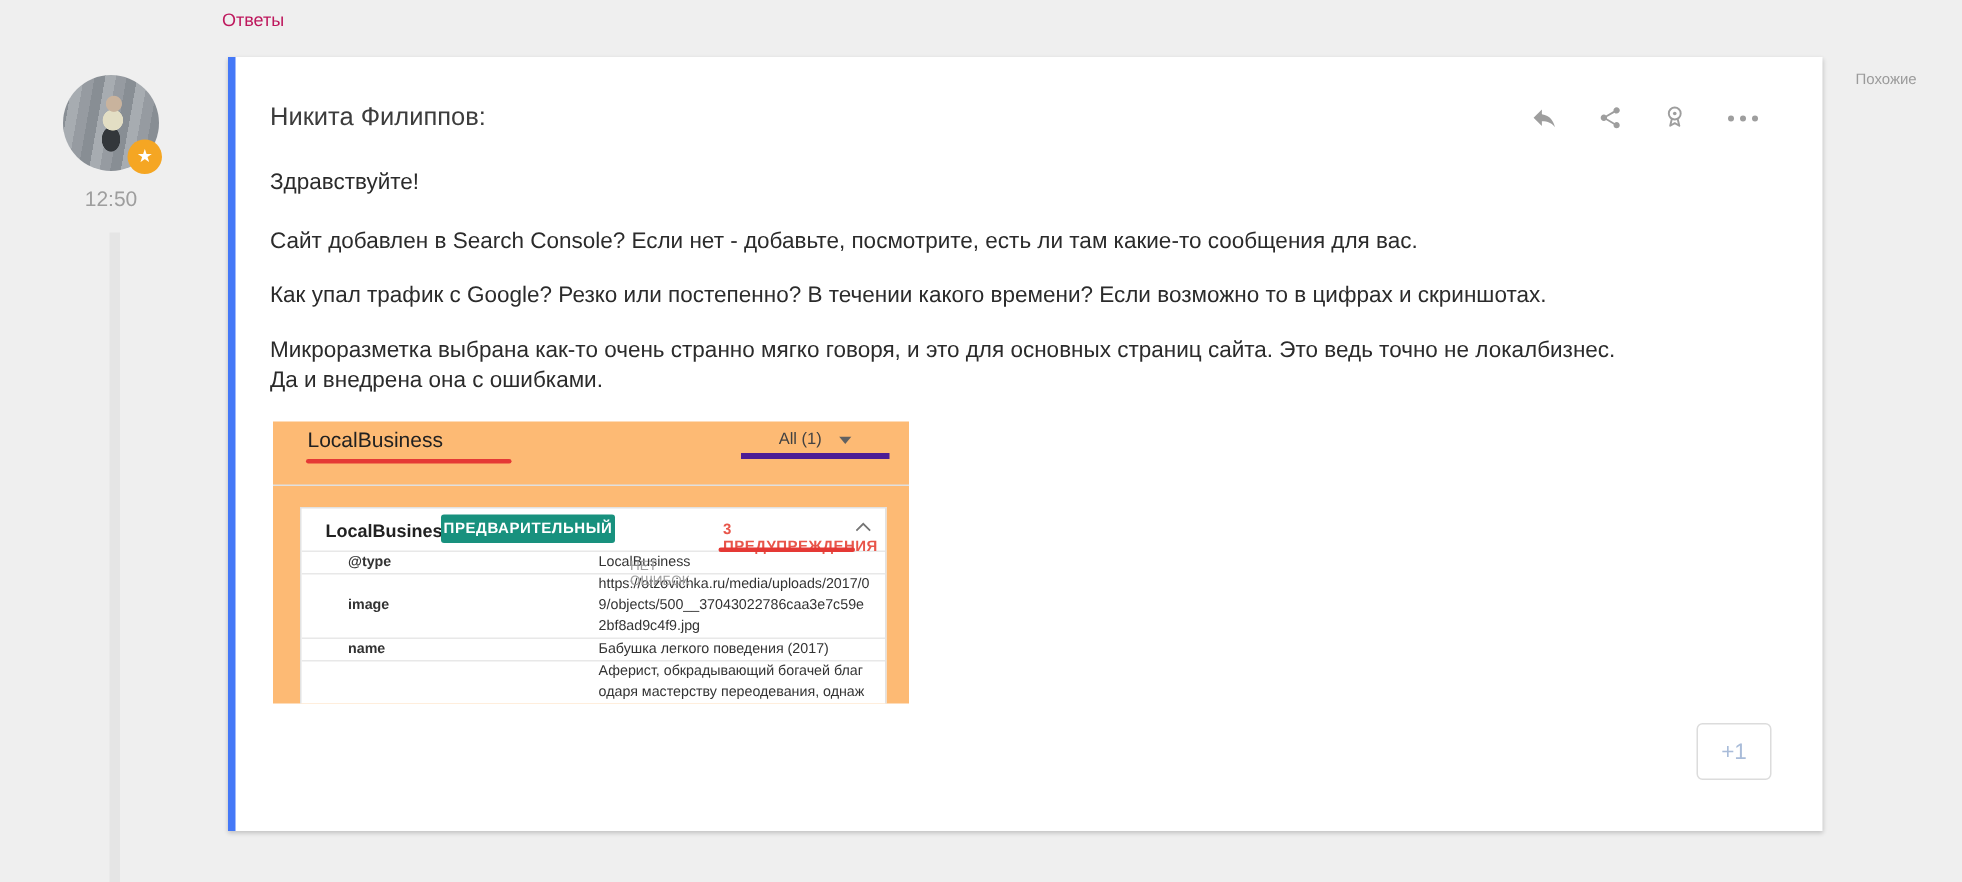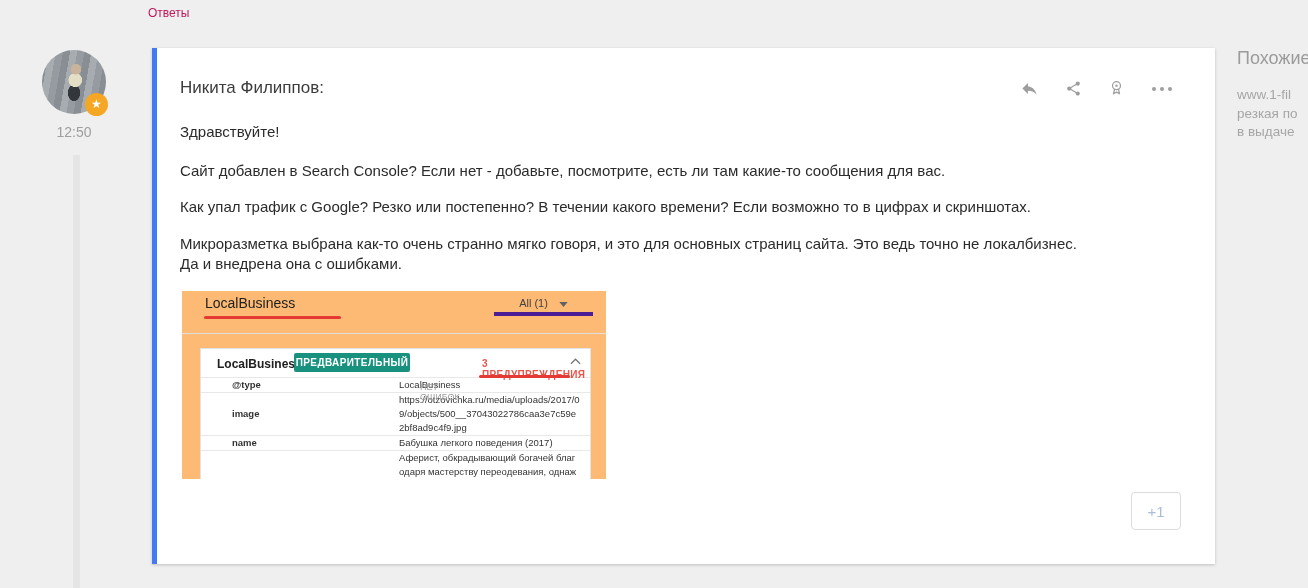--- a/index.html
+++ b/index.html
@@ -20,21 +20,21 @@
       radial-gradient(ellipse at 52% 47%, #e3dec4 0 14%, rgba(0,0,0,0) 15%),
       radial-gradient(ellipse at 50% 67%, #33373b 0 13%, rgba(0,0,0,0) 14%),
       repeating-linear-gradient(100deg, #888e94 0 7px, #a7acb1 7px 14px, #969ba1 14px 21px);
   }
   .star-badge { position:absolute; left:85px; top:93px; width:23px; height:23px; border-radius:50%;
     background:#f5a623; color:#fff; font-size:12px; line-height:22px; text-align:center; }
   .timestamp { position:absolute; left:42px; top:124px; width:64px; text-align:center; font-size:14px; color:#9e9e9e; }
   .thread-line { position:absolute; left:73px; top:155px; width:7px; height:433px; background:#e5e5e5; }
 
   
-  .card { position:absolute; left:152px; top:48px; width:1063px; height:516px; background:#fff;
+  .card { position:absolute; left:152px; top:38px; width:1063px; height:516px; background:#fff;
     border-left:5px solid #4478f7; box-shadow:0 1px 3px rgba(0,0,0,.2); }
   .author-name { position:absolute; left:23px; top:30px; font-size:17px; color:#3c3c3c; }
   .toolbar { position:absolute; right:42px; top:31px; display:flex; gap:26px; align-items:center; }
   .icon-btn { background:none; border:none; cursor:pointer; padding:0; line-height:0; }
   .greeting { position:absolute; left:23px; top:75px; font-size:15px; }
   .para { position:absolute; left:23px; font-size:15px; line-height:19.5px; width:910px; }
   .p1 { top:113px; } .p2 { top:149px; } .p3 { top:186px; }
 
   
   .sdt { position:absolute; left:25px; top:243px; width:424px; height:188px; background:#fdba74; cursor:pointer; }
@@ -56,21 +56,21 @@
   .sdt-row { display:flex; border-top:1px solid #e8e8e8; font-size:9.5px; line-height:14px; }
   .sdt-key { width:199px; padding-left:31px; font-weight:bold; color:#333; display:flex; align-items:center; }
   .sdt-val { width:192px; padding-right:10px; color:#333; word-break:break-all; }
 
   .plus-one { position:absolute; right:34px; top:444px; width:50px; height:38px; background:#fff;
     border:1px solid #dcdcdc; border-radius:4px; color:#a9bcd9; font-size:15px; cursor:pointer;
     font-family:"Liberation Sans", sans-serif; }
 
   
   .sidebar { position:absolute; left:1237px; top:48px; width:71px; }
-  .sb-heading { font-size:18px; color:#9b9b9b; margin-bottom:17px; white-space:nowrap; }
+  .sb-heading { font-size:10px; color:#9b9b9b; margin-bottom:17px; white-space:nowrap; }
   .sb-item { font-size:13.5px; color:#a6a6a6; line-height:18.5px; cursor:pointer; }
   .sb-item + .sb-item { margin-top:19px; }
   .sb-line { white-space:nowrap; }
 </style>
 </head>
 <body>
 
 <div class="page-title">Ответы</div>
 
 <div class="avatar"></div>
@@ -169,18 +169,13 @@
         <div class="sdt-val">Аферист, обкрадывающий богачей благодаря мастерству переодевания, однажды украл не у</div>
       </div>
     </div>
   </div>
 
   <button class="plus-one">+1</button>
 </div>
 
 <div class="sidebar">
   <div class="sb-heading">Похожие</div>
-  <div class="sb-item">
-    <div class="sb-line">www.1-fil</div>
-    <div class="sb-line">резкая по</div>
-    <div class="sb-line">в выдаче</div>
-  </div>
 </div>
 
 </body></html>

